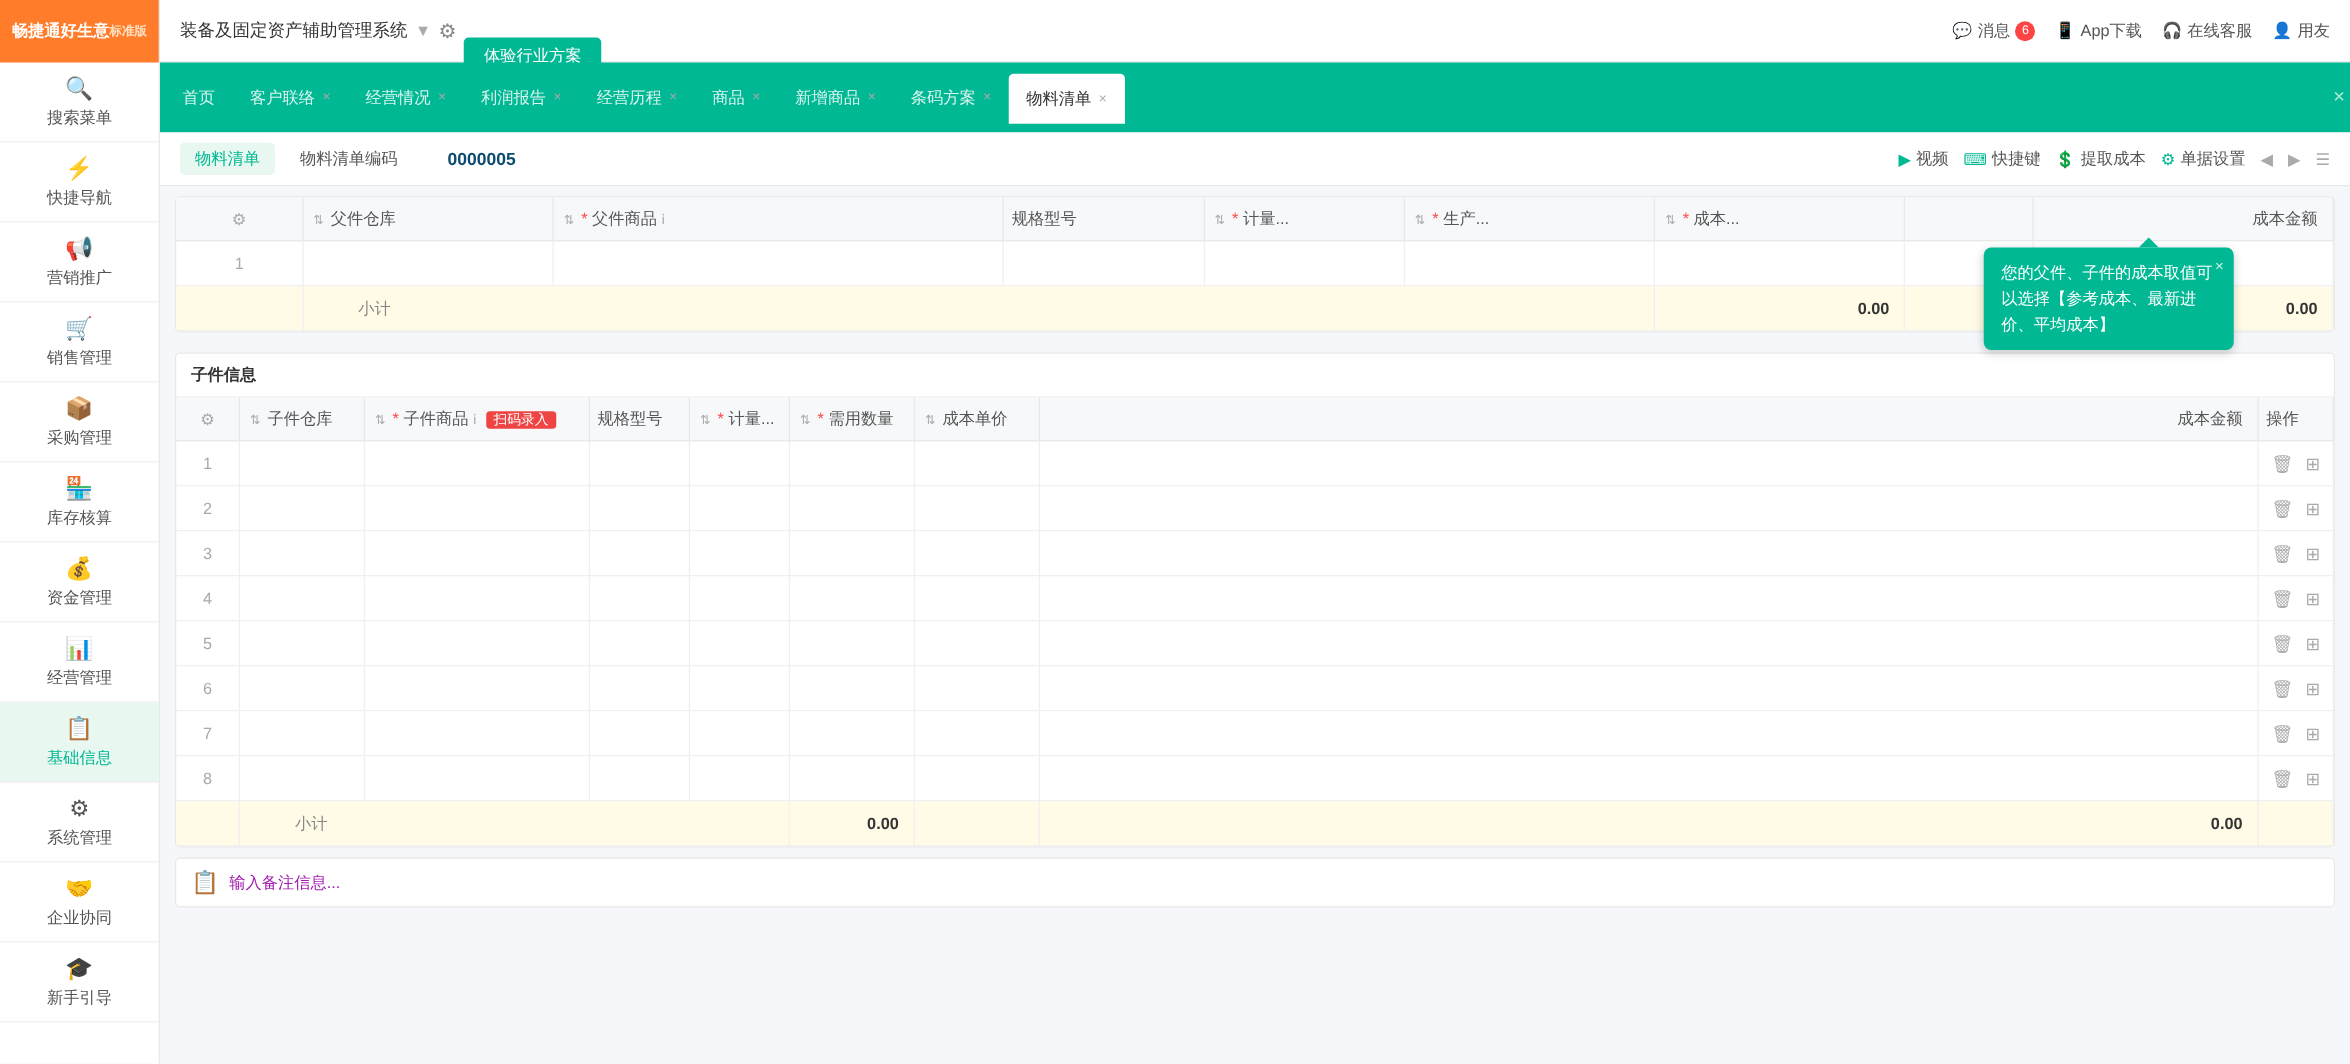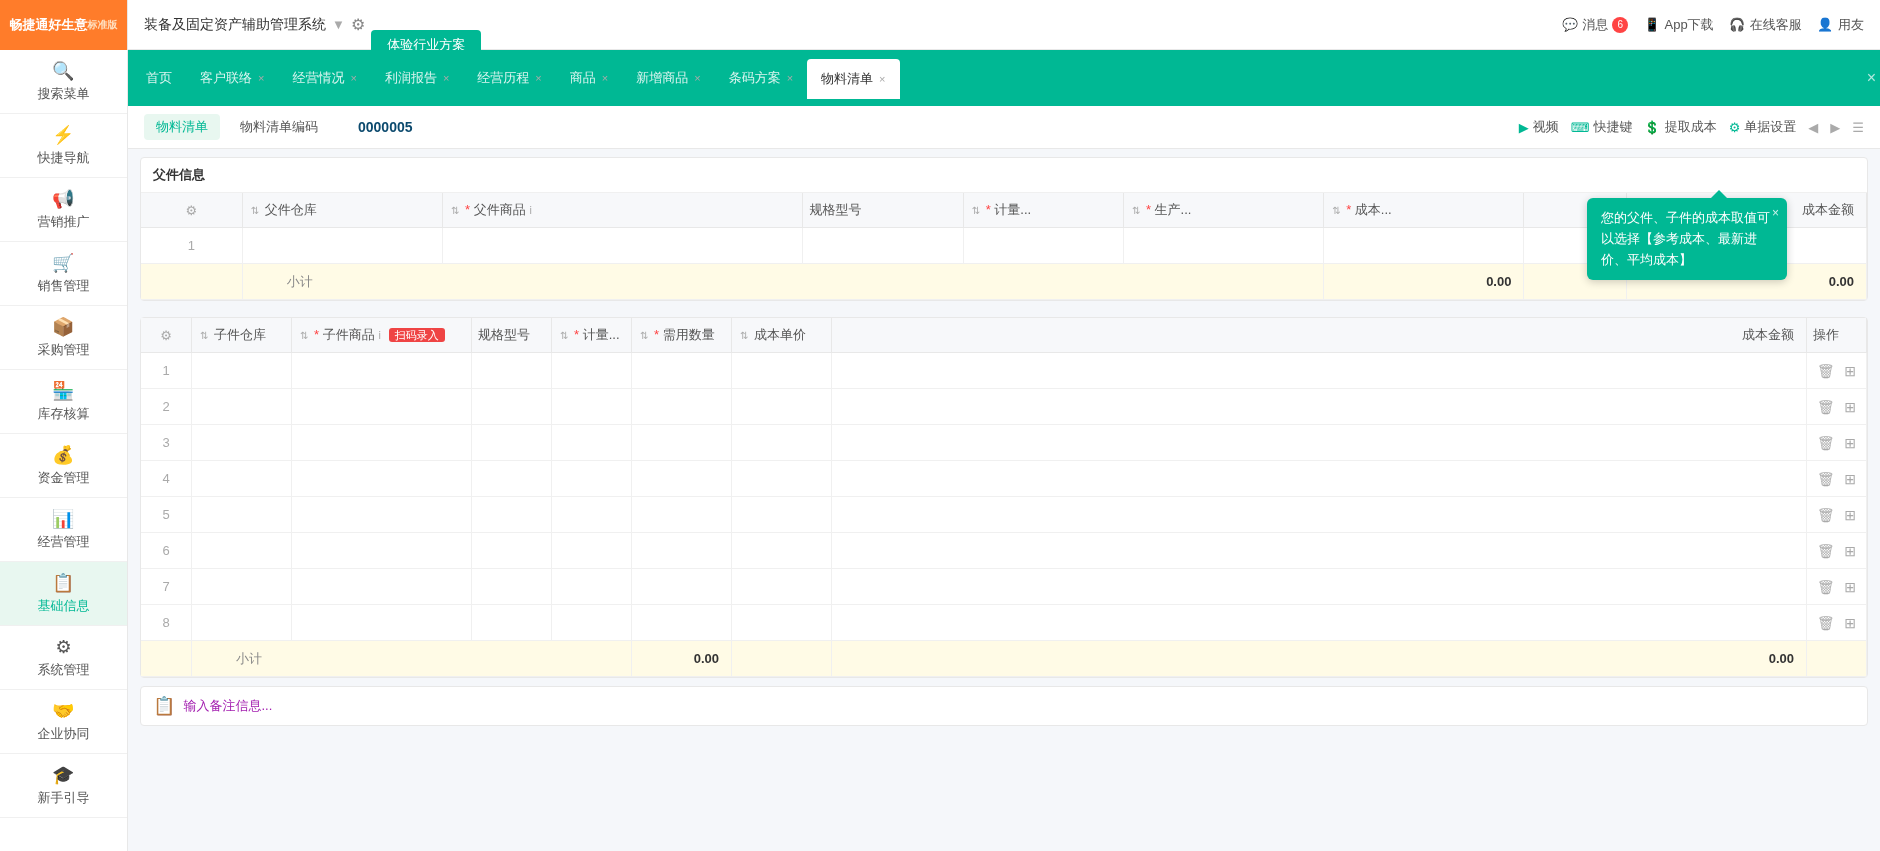--- a/index.html
+++ b/index.html
@@ -456,21 +456,20 @@
           <span class="icon">⚙</span>
           <span>单据设置</span>
         </div>
         <span style="color:#aaa; cursor:pointer;">◀</span>
         <span style="color:#aaa; cursor:pointer;">▶</span>
         <span style="color:#aaa; cursor:pointer;">☰</span>
       </div>
     </div>
 
     <div class="section" style="position:relative;">
-      <div class="section-title">父件信息</div>
 
       <div class="tooltip-box">
         <span class="tooltip-close">×</span>
         <span>您的父件、子件的成本取值可以选择【参考成本、最新进价、平均成本】</span>
       </div>
 
       <table>
         <thead>
           <tr>
             <th class="col-gear gear-col">⚙</th>
@@ -525,20 +524,21 @@
             </td>
             <td class="subtotal-val" style="text-align:right;">0.00</td>
             <td></td>
             <td class="subtotal-val">0.00</td>
           </tr>
         </tbody>
       </table>
     </div>
 
     <div class="section">
+      <div class="section-title">子件信息</div>
       <table>
         <thead>
           <tr>
             <th class="child-col-gear gear-col">⚙</th>
             <th class="child-col-warehouse">
               <span class="th-sort">⇅</span>
               <span>子件仓库</span>
             </th>
             <th class="child-col-product">
               <span class="th-sort">⇅</span>

